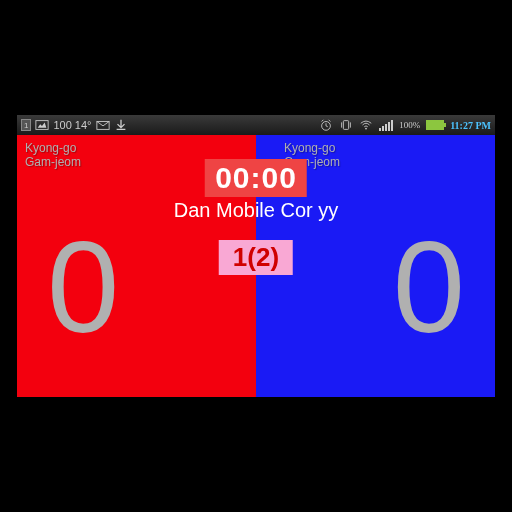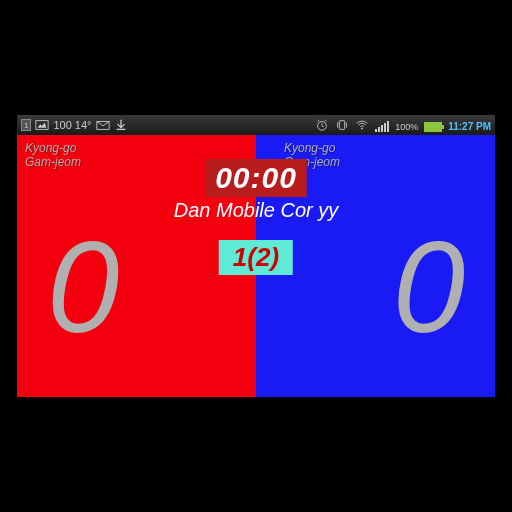--- a/index.html
+++ b/index.html
@@ -29,22 +29,23 @@
     font-size: 10px;
     color: #ccc;
   }
   .status-left {
     display: flex;
     align-items: center;
     gap: 4px;
   }
   .status-right {
     display: flex;
-    align-items: flex-end;
+    align-items: center;
     gap: 6px;
+    font-family: Liberation Serif, serif;
   }
   .status-box {
     background: #555;
     border: 1px solid #888;
     padding: 0 2px;
     font-size: 8px;
     height: 12px;
     display: flex;
     align-items: center;
   }
@@ -94,21 +95,20 @@
     font-weight: bold;
   }
   .temp-text {
     font-size: 11px;
     color: #ccc;
   }
   .scoreboard {
     position: relative;
     height: 303px;
     display: flex;
-    font-style: italic;
   }
   .side {
     flex: 1;
     position: relative;
     padding: 6px 8px;
   }
   .red-side { background: #f3000e; }
   .blue-side { background: #1a1af5; }
   .penalty-labels {
     font-size: 12px;
@@ -134,40 +134,40 @@
     position: absolute;
     left: 50%;
     transform: translateX(-50%);
     top: 24px;
     display: flex;
     flex-direction: column;
     align-items: center;
     z-index: 5;
   }
   .timer {
-    background: #b91c1c;
+    background: #ef4444;
     color: #fff;
     font-size: 30px;
     font-weight: bold;
     padding: 2px 10px;
     letter-spacing: 1px;
   }
   .app-title {
     color: #fff;
     font-size: 17px;
     margin-top: 28px;
   }
   .app-subtitle {
     color: #fff;
     font-size: 20px;
     margin-top: 2px;
     white-space: nowrap;
   }
   .round {
-    background: #5eead4;
+    background: #f9a8d4;
     color: #d00000;
     font-size: 26px;
     font-weight: bold;
     padding: 2px 14px;
     margin-top: 18px;
     text-align: right;
   }
   .alarm-icon svg, .vibrate-icon svg, .wifi-icon svg { fill: #ccc; }
 </style>
 </head>

